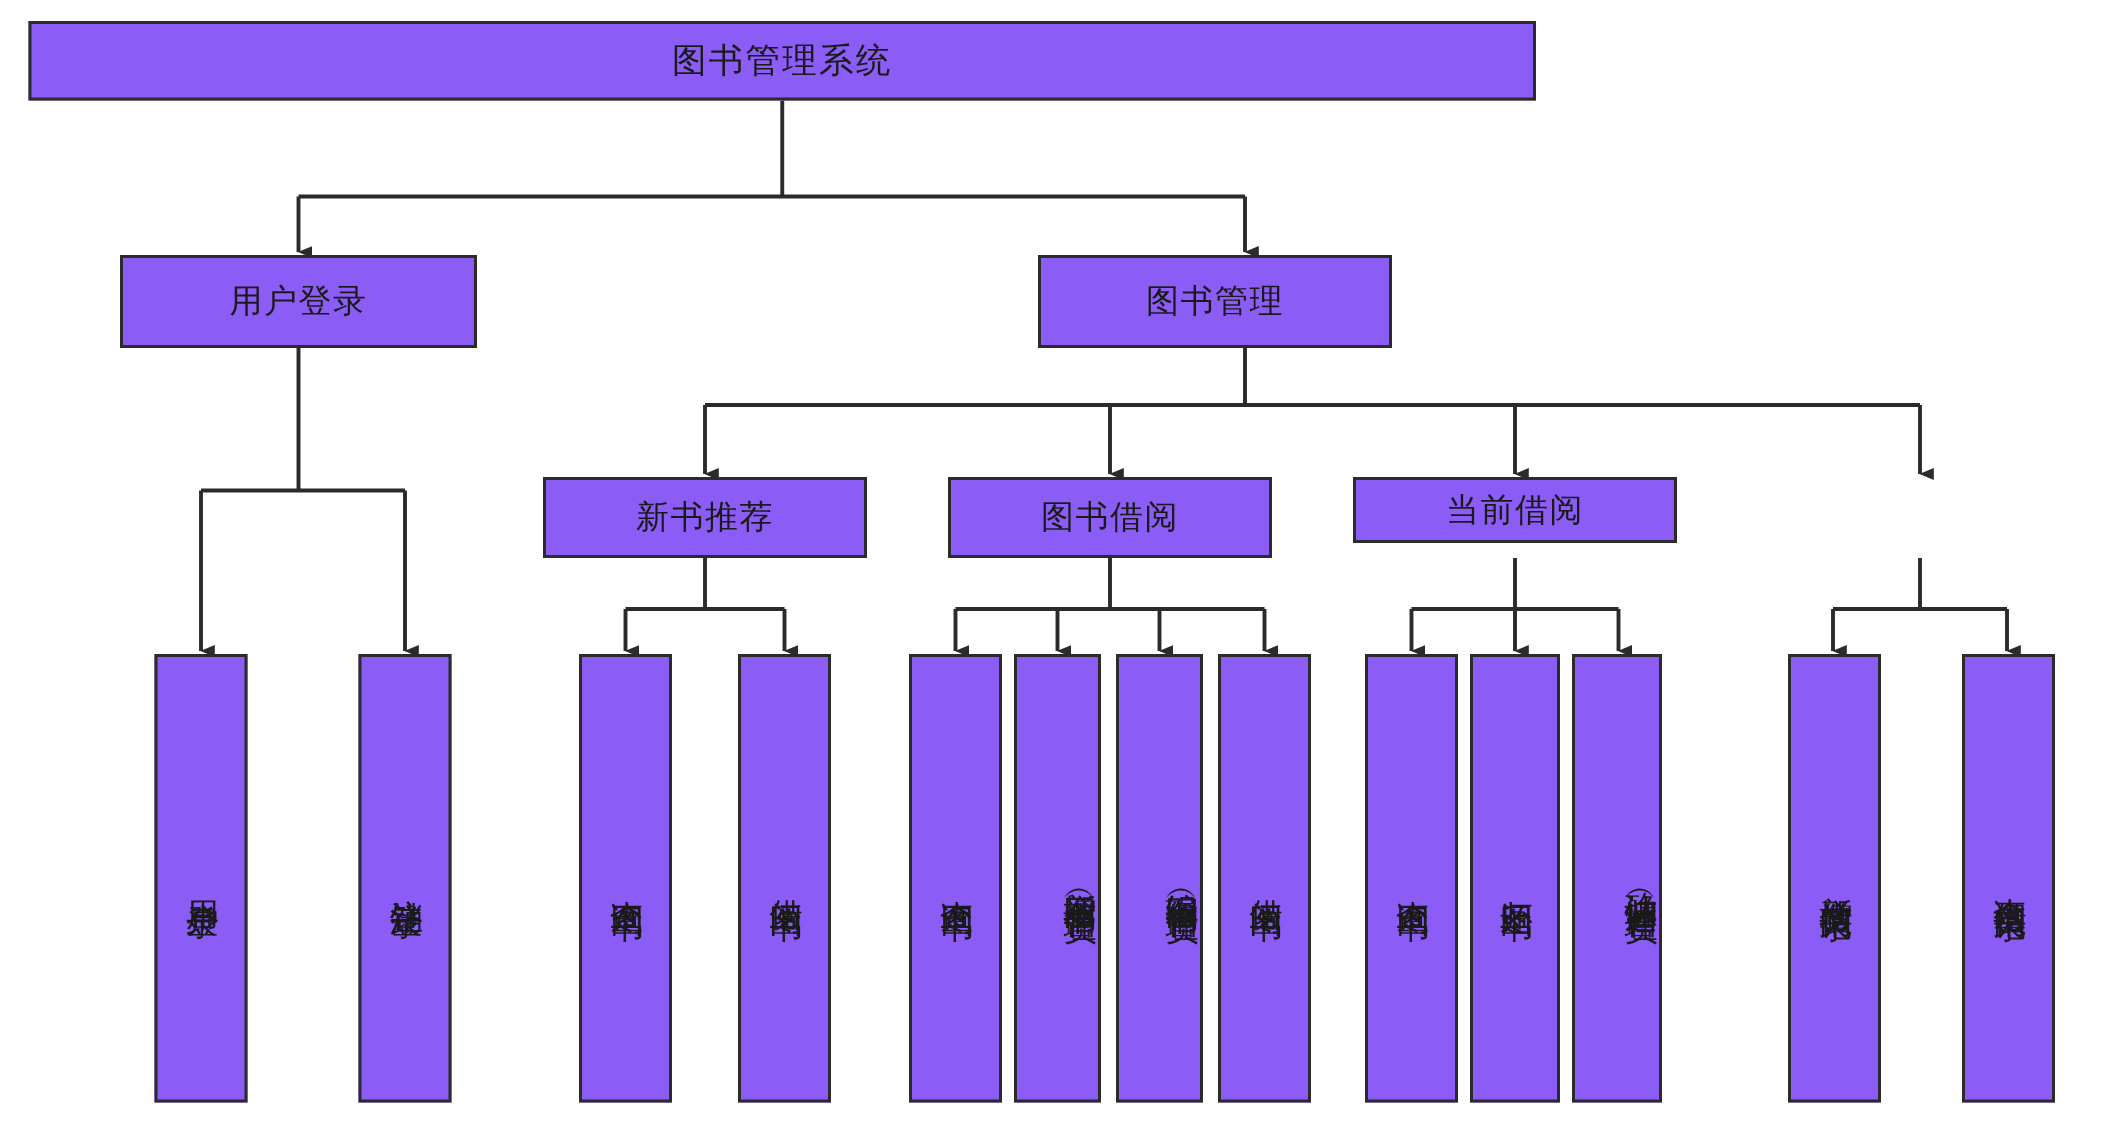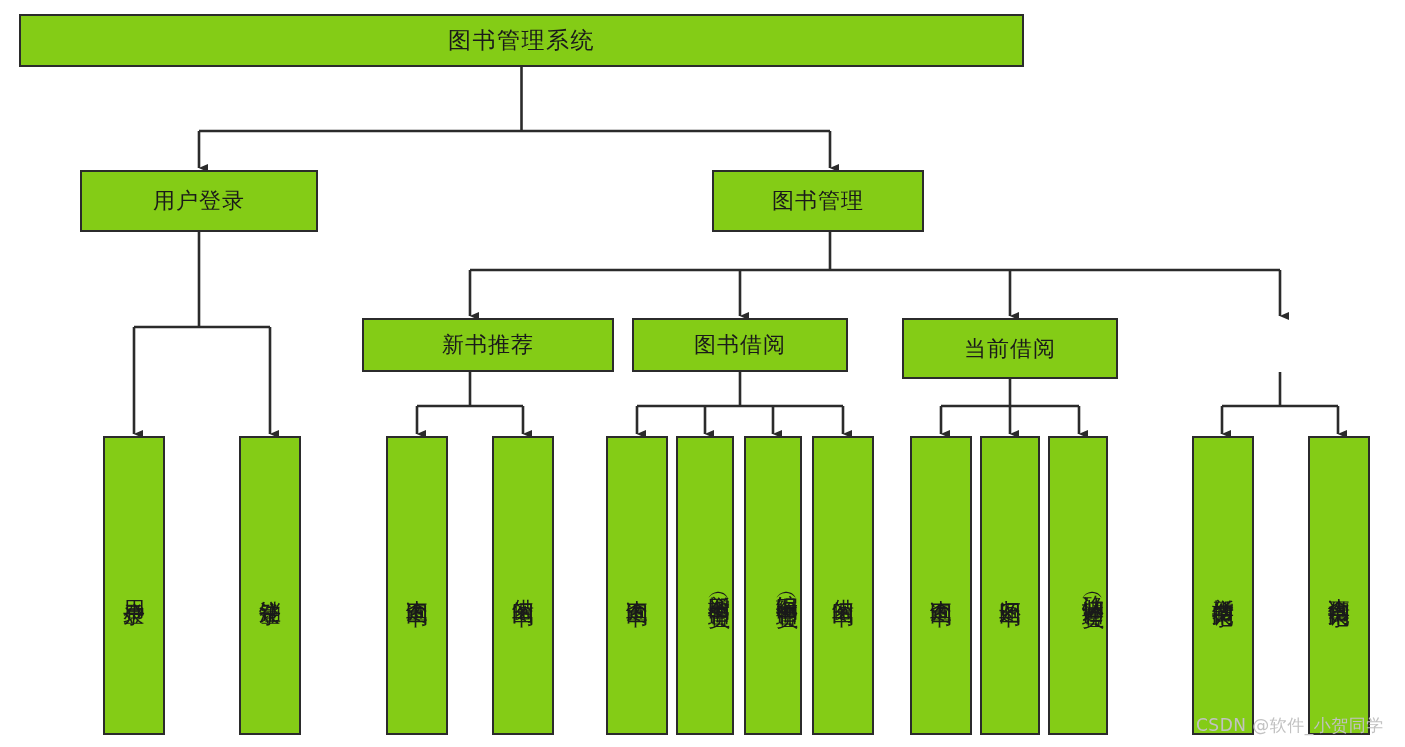--- a/index.html
+++ b/index.html
@@ -1,20 +1,20 @@
 <!DOCTYPE html>
 <html><head>
 <meta charset="utf-8">
 <title>图书管理系统 功能结构图</title>
 <style>
   html,body{margin:0;padding:0;background:#ffffff;}
   body{font-family:"DejaVu Sans","Liberation Sans",sans-serif;}
   #canvas{position:relative;width:1405px;height:747px;background:#ffffff;overflow:hidden;}
   svg.wires{position:absolute;left:0;top:0;width:1405px;height:747px;pointer-events:none;}
-  .node{position:absolute;box-sizing:border-box;background:#84cc16;border:2.5px solid #2b2b2b;
+  .node{position:absolute;box-sizing:border-box;background:#8b5cf6;border:2.5px solid #2b2b2b;
         display:flex;align-items:center;justify-content:center;color:#1a1a1a;}
   .node.h{font-size:22px;letter-spacing:1px;}
   .node.root{font-size:23px;letter-spacing:1.5px;}
   .node.leaf{writing-mode:vertical-rl;text-orientation:upright;font-size:22px;
              line-height:1.18;letter-spacing:2px;padding:8px 0;
              align-items:flex-start;justify-content:center;}
   .node.leaf.mid{align-items:center;}
   .watermark{position:absolute;left:1196px;top:714px;font-size:17px;color:#c2c2c2;
              letter-spacing:0.5px;white-space:nowrap;}
 </style>
@@ -69,38 +69,37 @@
       <path d="M1280,372 L1280,406"></path>
       <path d="M1222,406 L1338,406"></path>
       <path d="M1222,406 L1222,434" marker-end="url(#arw)"></path>
       <path d="M1338,406 L1338,434" marker-end="url(#arw)"></path>
     </g>
   </svg>
 
   <div class="node root" style="left:19px;top:14px;width:1005px;height:53px;">图书管理系统</div>
 
   <div class="node h" style="left:80px;top:170px;width:238px;height:62px;">用户登录</div>
-  <div class="node h" style="left:712px;top:170px;width:212px;height:62px;">图书管理</div>
+  <div class="node h" style="left:692px;top:170px;width:236px;height:62px;">图书管理</div>
 
-  <div class="node h" style="left:362px;top:318px;width:252px;height:54px;">新书推荐</div>
+  <div class="node h" style="left:362px;top:318px;width:216px;height:54px;">新书推荐</div>
   <div class="node h" style="left:632px;top:318px;width:216px;height:54px;text-align:center;">图书借阅</div>
-  <div class="node h" style="left:902px;top:318px;width:216px;height:61px;">当前借阅</div>
+  <div class="node h" style="left:902px;top:318px;width:216px;height:44px;">当前借阅</div>
 
   <div class="node leaf mid" style="left:103px;top:436px;width:62px;height:299px;">用户登录</div>
   <div class="node leaf mid" style="left:239px;top:436px;width:62px;height:299px;">注销登录</div>
 
   <div class="node leaf mid" style="left:386px;top:436px;width:62px;height:299px;">查询图书</div>
   <div class="node leaf mid" style="left:492px;top:436px;width:62px;height:299px;">借阅图书</div>
 
   <div class="node leaf mid" style="left:606px;top:436px;width:62px;height:299px;">查询图书</div>
   <div class="node leaf" style="left:676px;top:436px;width:58px;height:299px;">新增图书（管理员）</div>
   <div class="node leaf" style="left:744px;top:436px;width:58px;height:299px;">编辑图书（管理员）</div>
   <div class="node leaf mid" style="left:812px;top:436px;width:62px;height:299px;">借阅图书</div>
 
   <div class="node leaf mid" style="left:910px;top:436px;width:62px;height:299px;">查询图书</div>
   <div class="node leaf mid" style="left:980px;top:436px;width:60px;height:299px;">归还图书</div>
   <div class="node leaf" style="left:1048px;top:436px;width:60px;height:299px;">确认归还（管理员）</div>
 
   <div class="node leaf mid" style="left:1192px;top:436px;width:62px;height:299px;">新增借阅记录</div>
   <div class="node leaf mid" style="left:1308px;top:436px;width:62px;height:299px;">查询借阅记录</div>
 
-  <div class="watermark">CSDN @软件_小贺同学</div>
 </div>
 
 </body></html>

